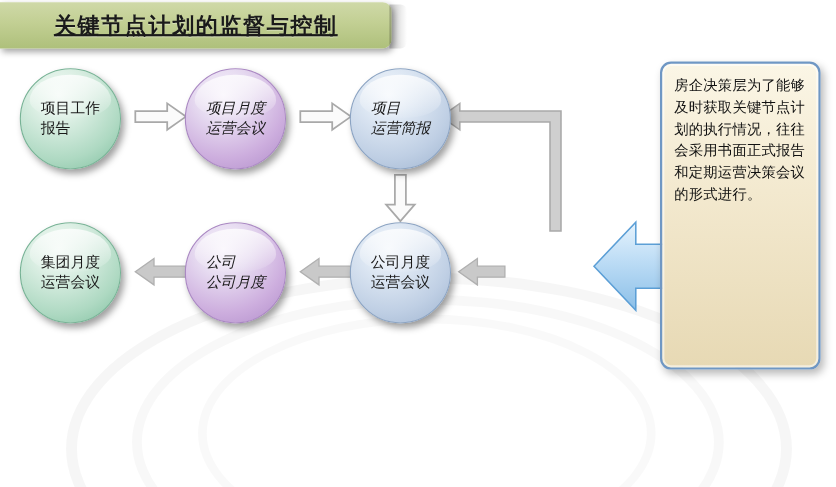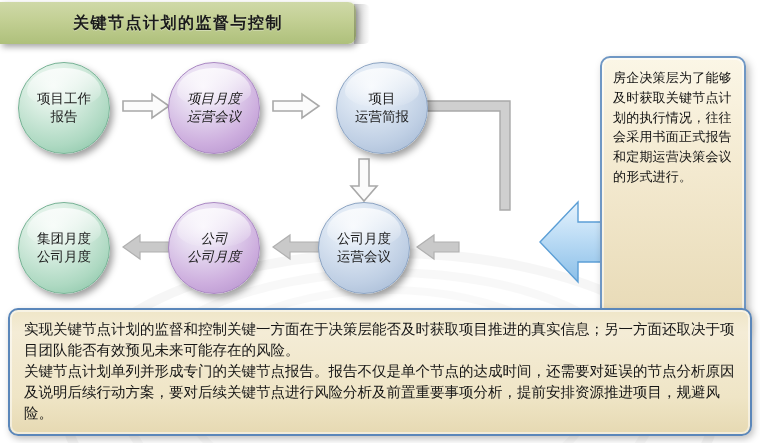--- a/index.html
+++ b/index.html
@@ -26,29 +26,30 @@
     box-shadow:2px 3px 6px rgba(0,0,0,0.35);
     display:flex;align-items:center;justify-content:center;
   }
   .title-banner::after{
     content:"";position:absolute;right:-14px;top:2px;width:16px;height:40px;
     background:linear-gradient(to right,rgba(0,0,0,0.22),rgba(0,0,0,0));
     border-radius:0 6px 6px 0;
   }
   .title-text{
     position:relative;z-index:2;
-    font-size:16px;font-weight:bold;color:#1a1a1a;letter-spacing:1.5px;
+    font-size:20px;font-weight:bold;color:#1a1a1a;letter-spacing:1.5px;
     text-shadow:0 1px 0 rgba(255,255,255,0.35);
+    text-decoration:underline;
   }
 
   
   .node{
     position:absolute;width:92px;height:92px;border-radius:50%;
     display:flex;align-items:center;justify-content:center;
-    text-align:center;font-size:13.5px;line-height:1.35;color:#1a1a1a;
+    font-size:13.5px;line-height:1.35;color:#1a1a1a;
     box-shadow:3px 4px 7px rgba(0,0,0,0.38);
     box-sizing:border-box;
   }
   .node .lbl{position:relative;z-index:3;white-space:pre-line;}
   .node::before{
     content:"";position:absolute;left:9%;top:5%;width:82%;height:44%;
     border-radius:50% 50% 45% 45%/60% 60% 40% 40%;
     background:linear-gradient(to bottom,rgba(255,255,255,0.78),rgba(255,255,255,0.06));
     z-index:2;pointer-events:none;
   }
@@ -71,21 +72,21 @@
     color:#0a0a0a;font-weight:bold;font-size:15px;
     box-shadow:3px 5px 9px rgba(0,0,0,0.40);
   }
   .n-cyan::before{
     background:linear-gradient(to bottom,rgba(255,255,255,0.82),rgba(255,255,255,0.02));
   }
 
   
   #node-pm    {left:18px; top:62px;}
   #node-pmm   {left:168px;top:62px;}
-  #node-pb    {left:336px;top:62px;}
+  #node-pb    {left:318px;top:62px;font-style:italic;}
   #node-gmm   {left:18px; top:202px;}
   #node-cb    {left:168px;top:202px;}
   #node-cmm   {left:318px;top:202px;}
   #node-dept  {left:456px;top:198px;width:100px;height:100px;}
 
   
   .arrow{position:absolute;}
   .arrow svg{display:block;overflow:visible;}
   .ar-out{fill:#fbfbfb;stroke:#a9a9a9;stroke-width:1.6;}
   .ar-fill{fill:#c9c9c9;stroke:#b0b0b0;stroke-width:1.2;}
@@ -196,36 +197,32 @@
 运营会议</span>
   </div>
 
   <div class="node n-blue" id="node-pb">
     <span class="lbl">项目
 运营简报</span>
   </div>
 
   <div class="node n-green" id="node-gmm">
     <span class="lbl">集团月度
-公司月度</span>
+运营会议</span>
   </div>
 
   <div class="node n-purple" id="node-cb">
     <span class="lbl">公司
 公司月度</span>
   </div>
 
   <div class="node n-blue" id="node-cmm">
     <span class="lbl">公司月度
 运营会议</span>
   </div>
 
 
   <div class="callout">
     <span>房企决策层为了能够及时获取关键节点计划的执行情况，往往会采用书面正式报告和定期运营决策会议的形式进行。</span>
   </div>
 
-  <div class="bottom-box">
-    <p>实现关键节点计划的监督和控制关键一方面在于决策层能否及时获取项目推进的真实信息；另一方面还取决于项目团队能否有效预见未来可能存在的风险。</p>
-    <p>关键节点计划单列并形成专门的关键节点报告。报告不仅是单个节点的达成时间，还需要对延误的节点分析原因及说明后续行动方案，要对后续关键节点进行风险分析及前置重要事项分析，提前安排资源推进项目，规避风险。</p>
-  </div>
 
 </div>
 
 </body></html>

